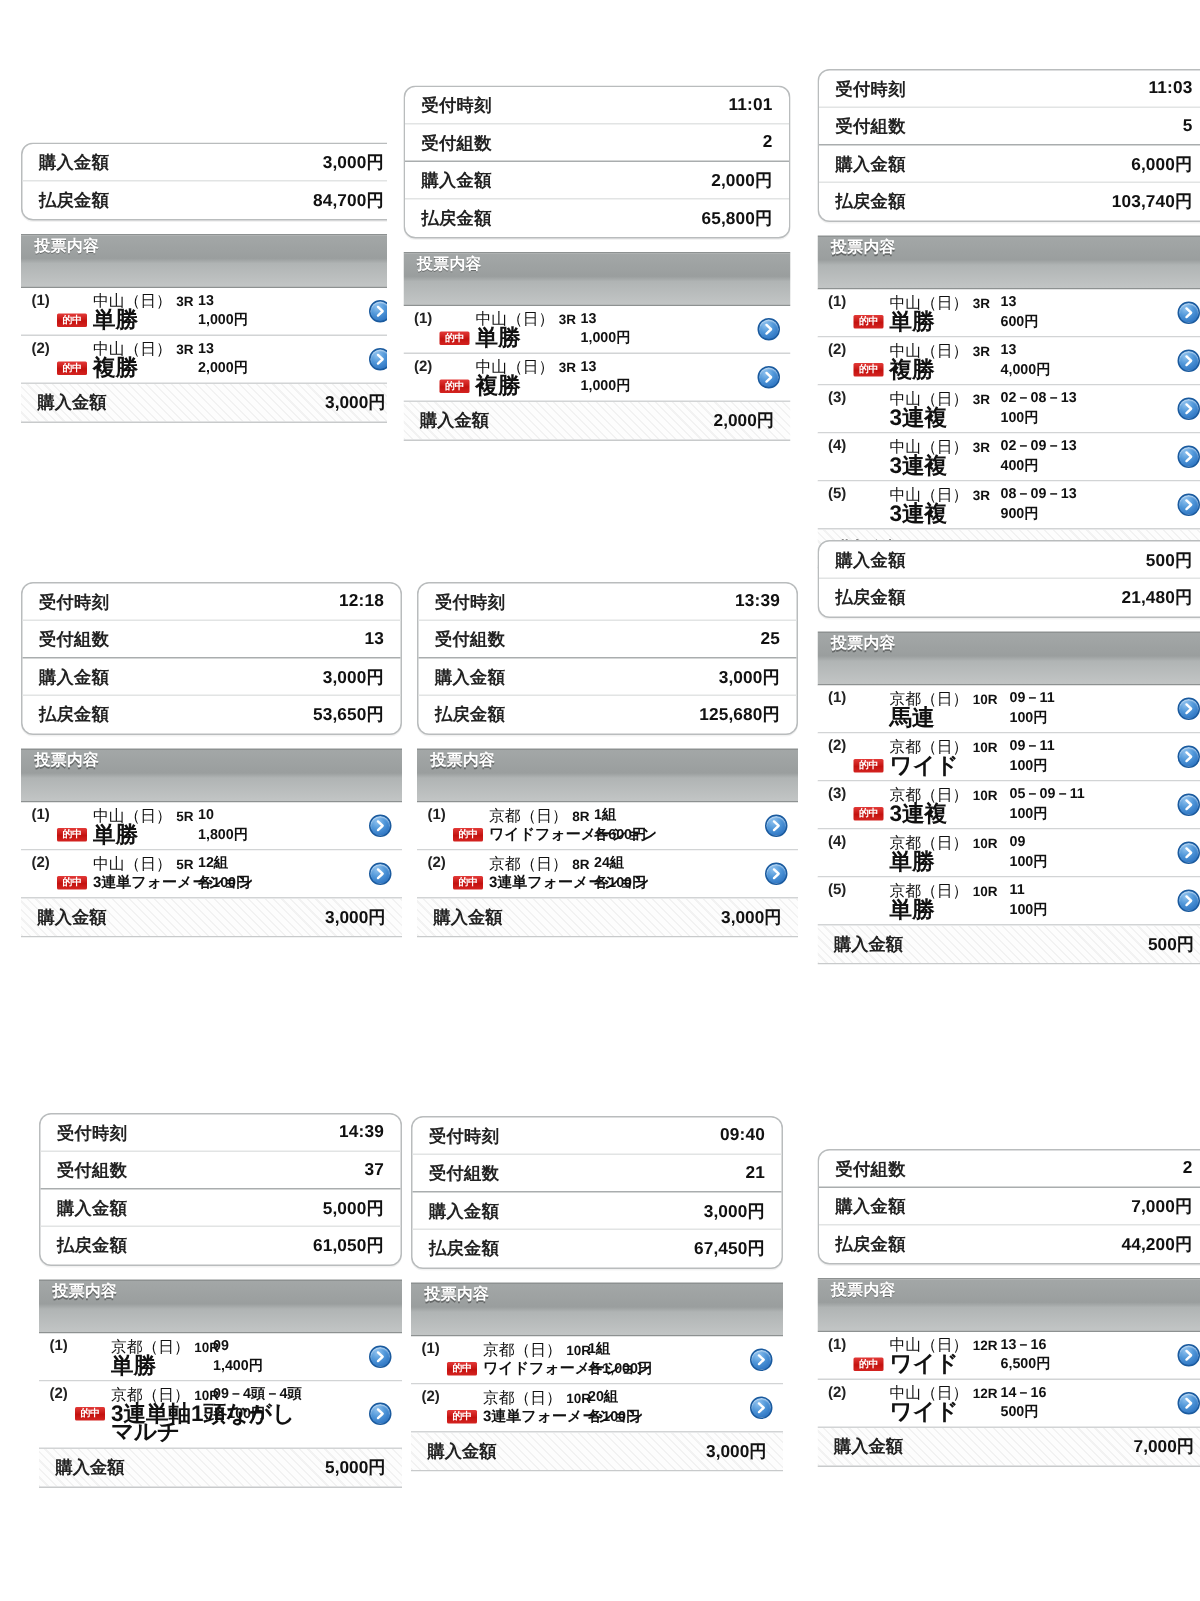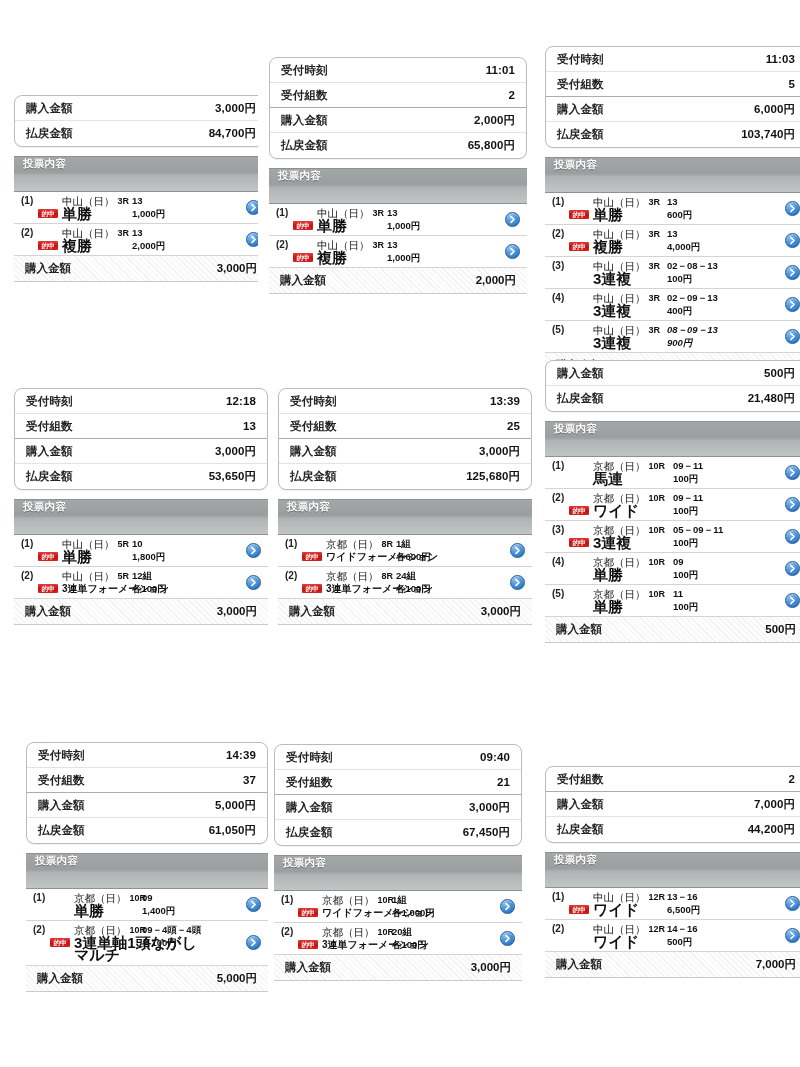--- a/index.html
+++ b/index.html
@@ -468,21 +468,21 @@
           <div class="ln">
             <span class="badge ph">的中</span>
             <span class="course">中山（日）</span>
             <span class="race">3R</span>
           </div>
           <div class="ln">
             <span class="badge ph">的中</span>
             <span class="kind">3連複</span>
           </div>
         </div>
-        <div class="c-amt" style="width: 110px; margin-left: 0px; flex: 0 0 110px; font-style: italic;">
+        <div class="c-amt" style="width: 110px; margin-left: 0px; flex: 0 0 110px;">
           <div class="ln">
             <span class="num">08－09－13</span>
           </div>
           <div class="ln">
             <span class="amt">900円</span>
           </div>
         </div>
         <div class="c-arrow" style="align-self: center;">
           <div class="arrowbtn">
             <svg width="9" height="9" viewBox="0 0 9 9" aria-hidden="true">

